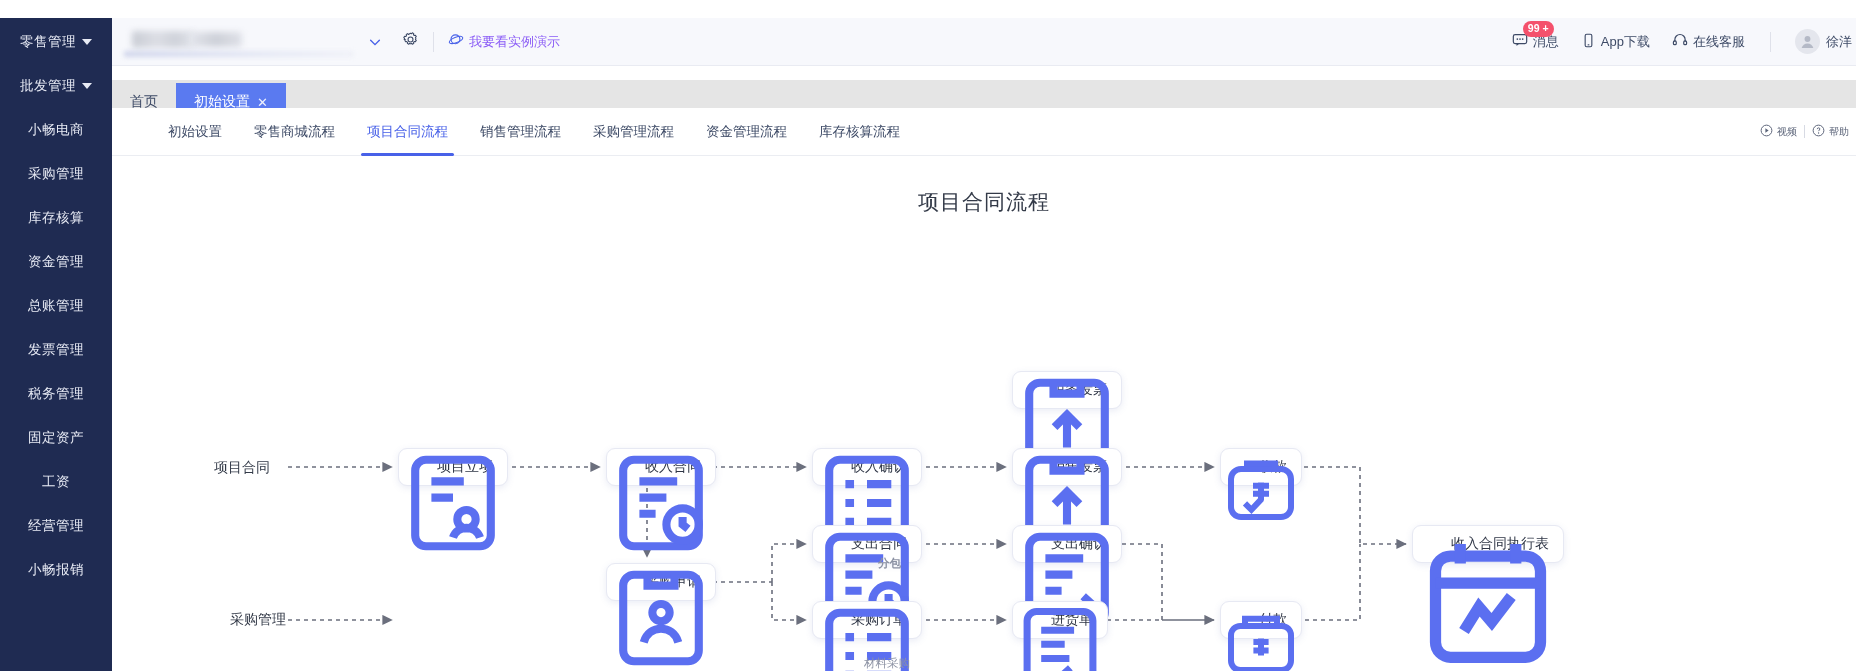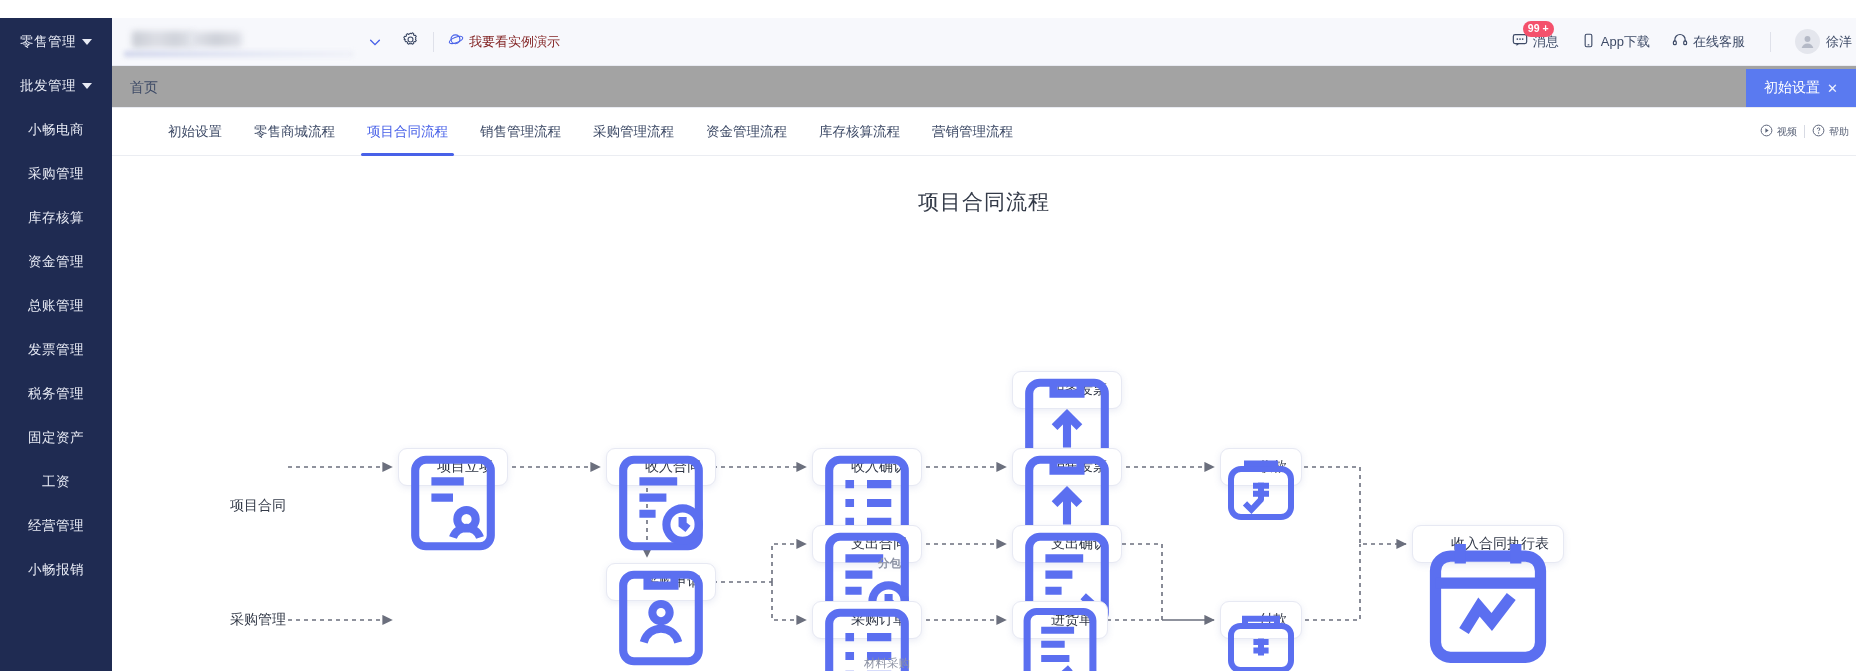--- a/index.html
+++ b/index.html
@@ -66,21 +66,21 @@
     background: linear-gradient(90deg,#c9cfe8,#dfe3f2 55%,#eef0f7);
     filter: blur(2.5px); opacity: .85;
   }
   .chev-down {
     width: 14px; height: 14px; margin-left: 14px; flex: none; cursor: pointer;
   }
   .gear { margin-left: 20px; cursor: pointer; flex: none; }
   .hdr-sep { width: 1px; height: 20px; background: #dfe1ea; margin: 0 14px; }
   .demo-link {
     display: flex; align-items: center; gap: 5px; font-size: 13px;
-    color: #7f1d1d; cursor: pointer; white-space: nowrap;
+    color: #8b5cf6; cursor: pointer; white-space: nowrap;
   }
   .hdr-right {
     margin-left: auto; display: flex; align-items: center;
     gap: 0; padding-right: 4px;
   }
   .hdr-btn {
     display: flex; align-items: center; gap: 5px; font-size: 13px;
     color: #3d4a66; cursor: pointer; padding: 0 11px; position: relative;
     white-space: nowrap;
   }
@@ -91,24 +91,23 @@
   }
   .avatar {
     width: 25px; height: 25px; border-radius: 50%; background: #e4e6ed;
     display: flex; align-items: center; justify-content: center;
     margin-left: 10px; margin-right: 6px; flex: none;
   }
   .user-name { font-size: 13px; color: #3d4a66; white-space: nowrap; }
 
   
   .pagetabs {
-    position: absolute; left: 112px; top: 66px; right: 0; height: 42px;
-    background: #a3a3a3; display: flex; align-items: flex-end;
+    position: absolute; left: 112px; top: 80px; right: 0; height: 42px;
+    background: #e5e5e5; display: flex; align-items: flex-end;
     border-bottom: 1px solid #e9ebf2;
-    justify-content: space-between;
   }
   .ptab {
     height: 38px; display: flex; align-items: center; gap: 7px;
     padding: 0 18px; font-size: 14px; color: #3d4a66; cursor: pointer;
   }
   .ptab.active { background: #5a7af0; color: #ffffff; }
   .ptab .x { font-size: 13px; opacity: .9; }
 
   
   .content {
@@ -291,21 +290,20 @@
   <main class="content">
     <div class="subtabs">
       <div style="display:flex;align-items:center" id="subtabs">
           <div class="stab">初始设置</div>
           <div class="stab">零售商城流程</div>
           <div class="stab active">项目合同流程</div>
           <div class="stab">销售管理流程</div>
           <div class="stab">采购管理流程</div>
           <div class="stab">资金管理流程</div>
           <div class="stab">库存核算流程</div>
-          <div class="stab">营销管理流程</div>
         </div>
       <div class="subtabs-right" id="subtabs-right">
           <span class="sr-item">
             <span><svg width="13" height="13" viewBox="0 0 16 16">
                 <circle cx="8" cy="8" r="6.6" fill="none" stroke="#5a6378" stroke-width="1.2"></circle>
                 <path d="M6.6 5.2 10.6 8l-4 2.8z" fill="#5a6378"></path>
               </svg></span>
             <span>视频</span>
           </span>
           <span class="sr-sep"></span>
@@ -493,19 +491,19 @@
             <span class="nicon">
               <svg viewBox="0 0 20 20">
                 <rect x="2.5" y="6" width="15" height="11" rx="2.3" fill="none" stroke="#5b6ff0" stroke-width="1.5"></rect>
                 <path d="M6 6V4.2h8V6" fill="none" stroke="#5b6ff0" stroke-width="1.5"></path>
                 <path d="M8.1 10h3.8M8.1 12.1h3.8M10 9.1v4.3" fill="none" stroke="#5b6ff0" stroke-width="1.5"></path>
               </svg>
             </span>
             <span>付款</span>
           </div>
         </div>
-    <div class="rowlabel" style="left: 118px; top: 243px; margin-top: 38px;">项目合同</div>
+    <div class="rowlabel" style="left: 102px; top: 243px;">项目合同</div>
         <div class="rowlabel" style="left: 118px; top: 395px;">采购管理</div>
         <div class="edgelabel" style="left: 766px; top: 340px; font-weight: bold;">分包</div>
         <div class="edgelabel" style="left: 752px; top: 440px;">材料采购</div>
       </div>
   </main>
 </div>
 
 </body></html>

